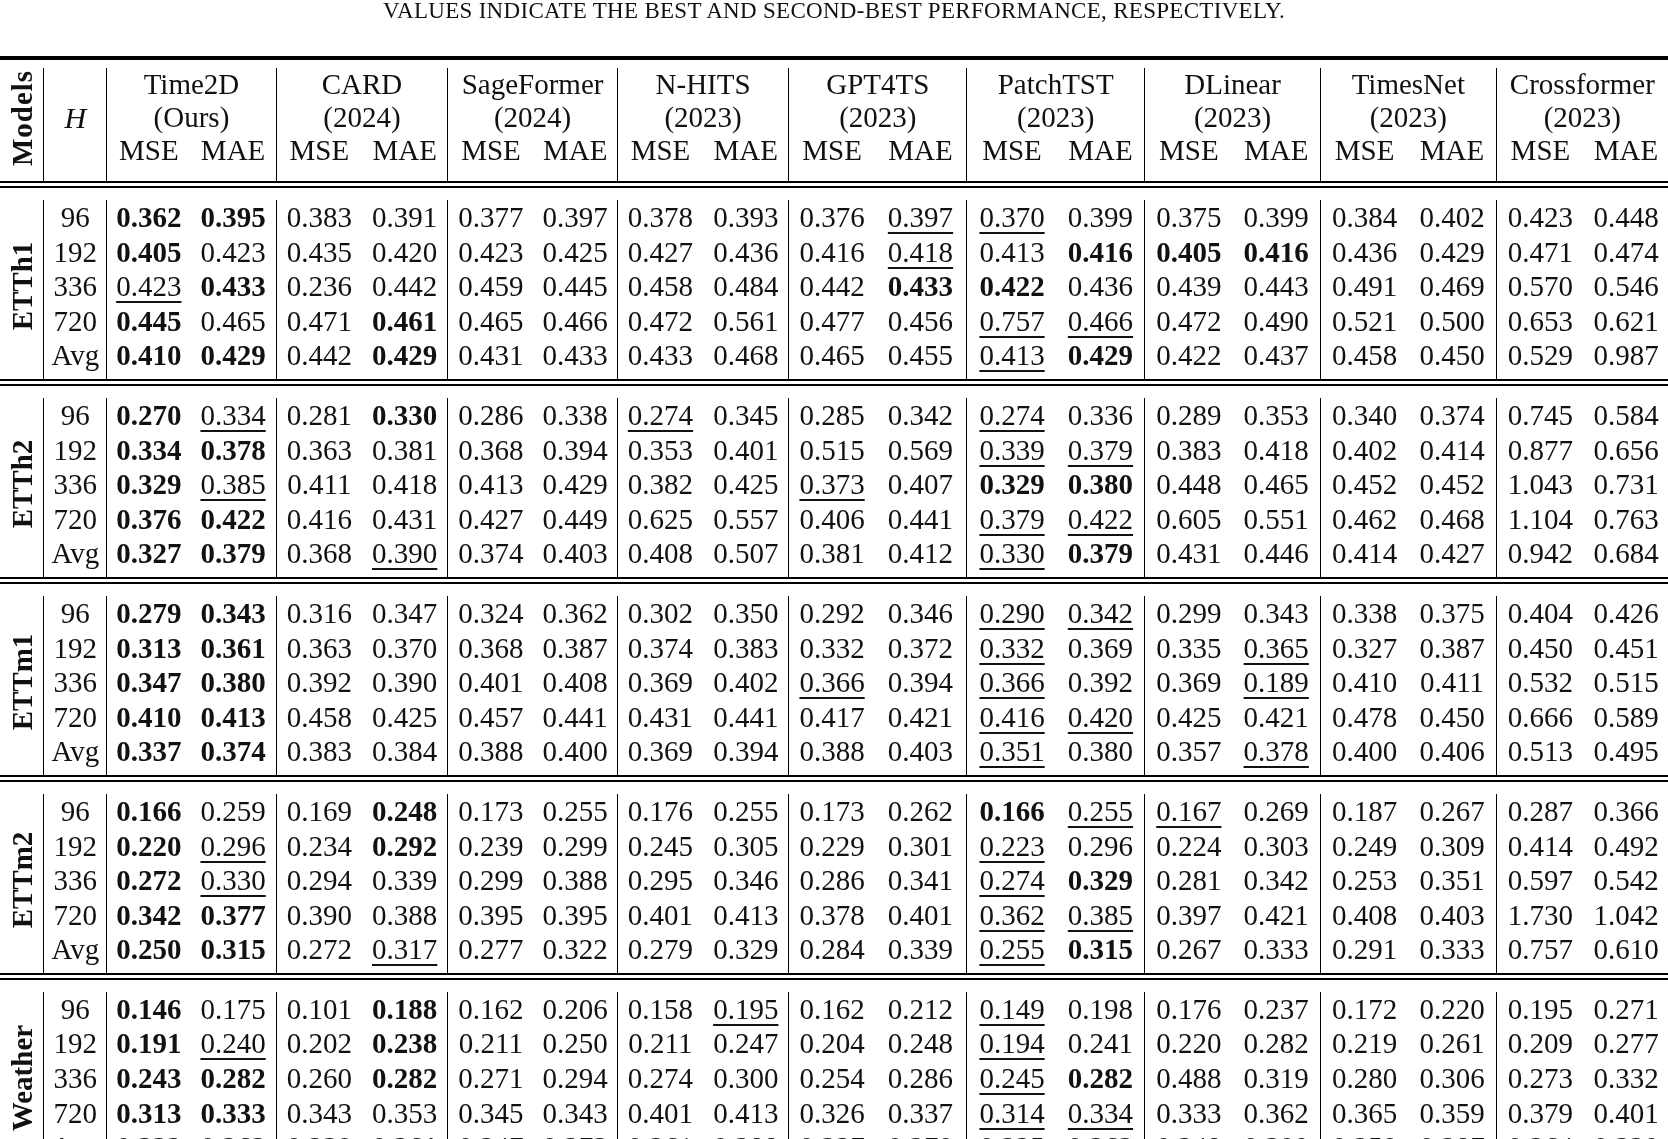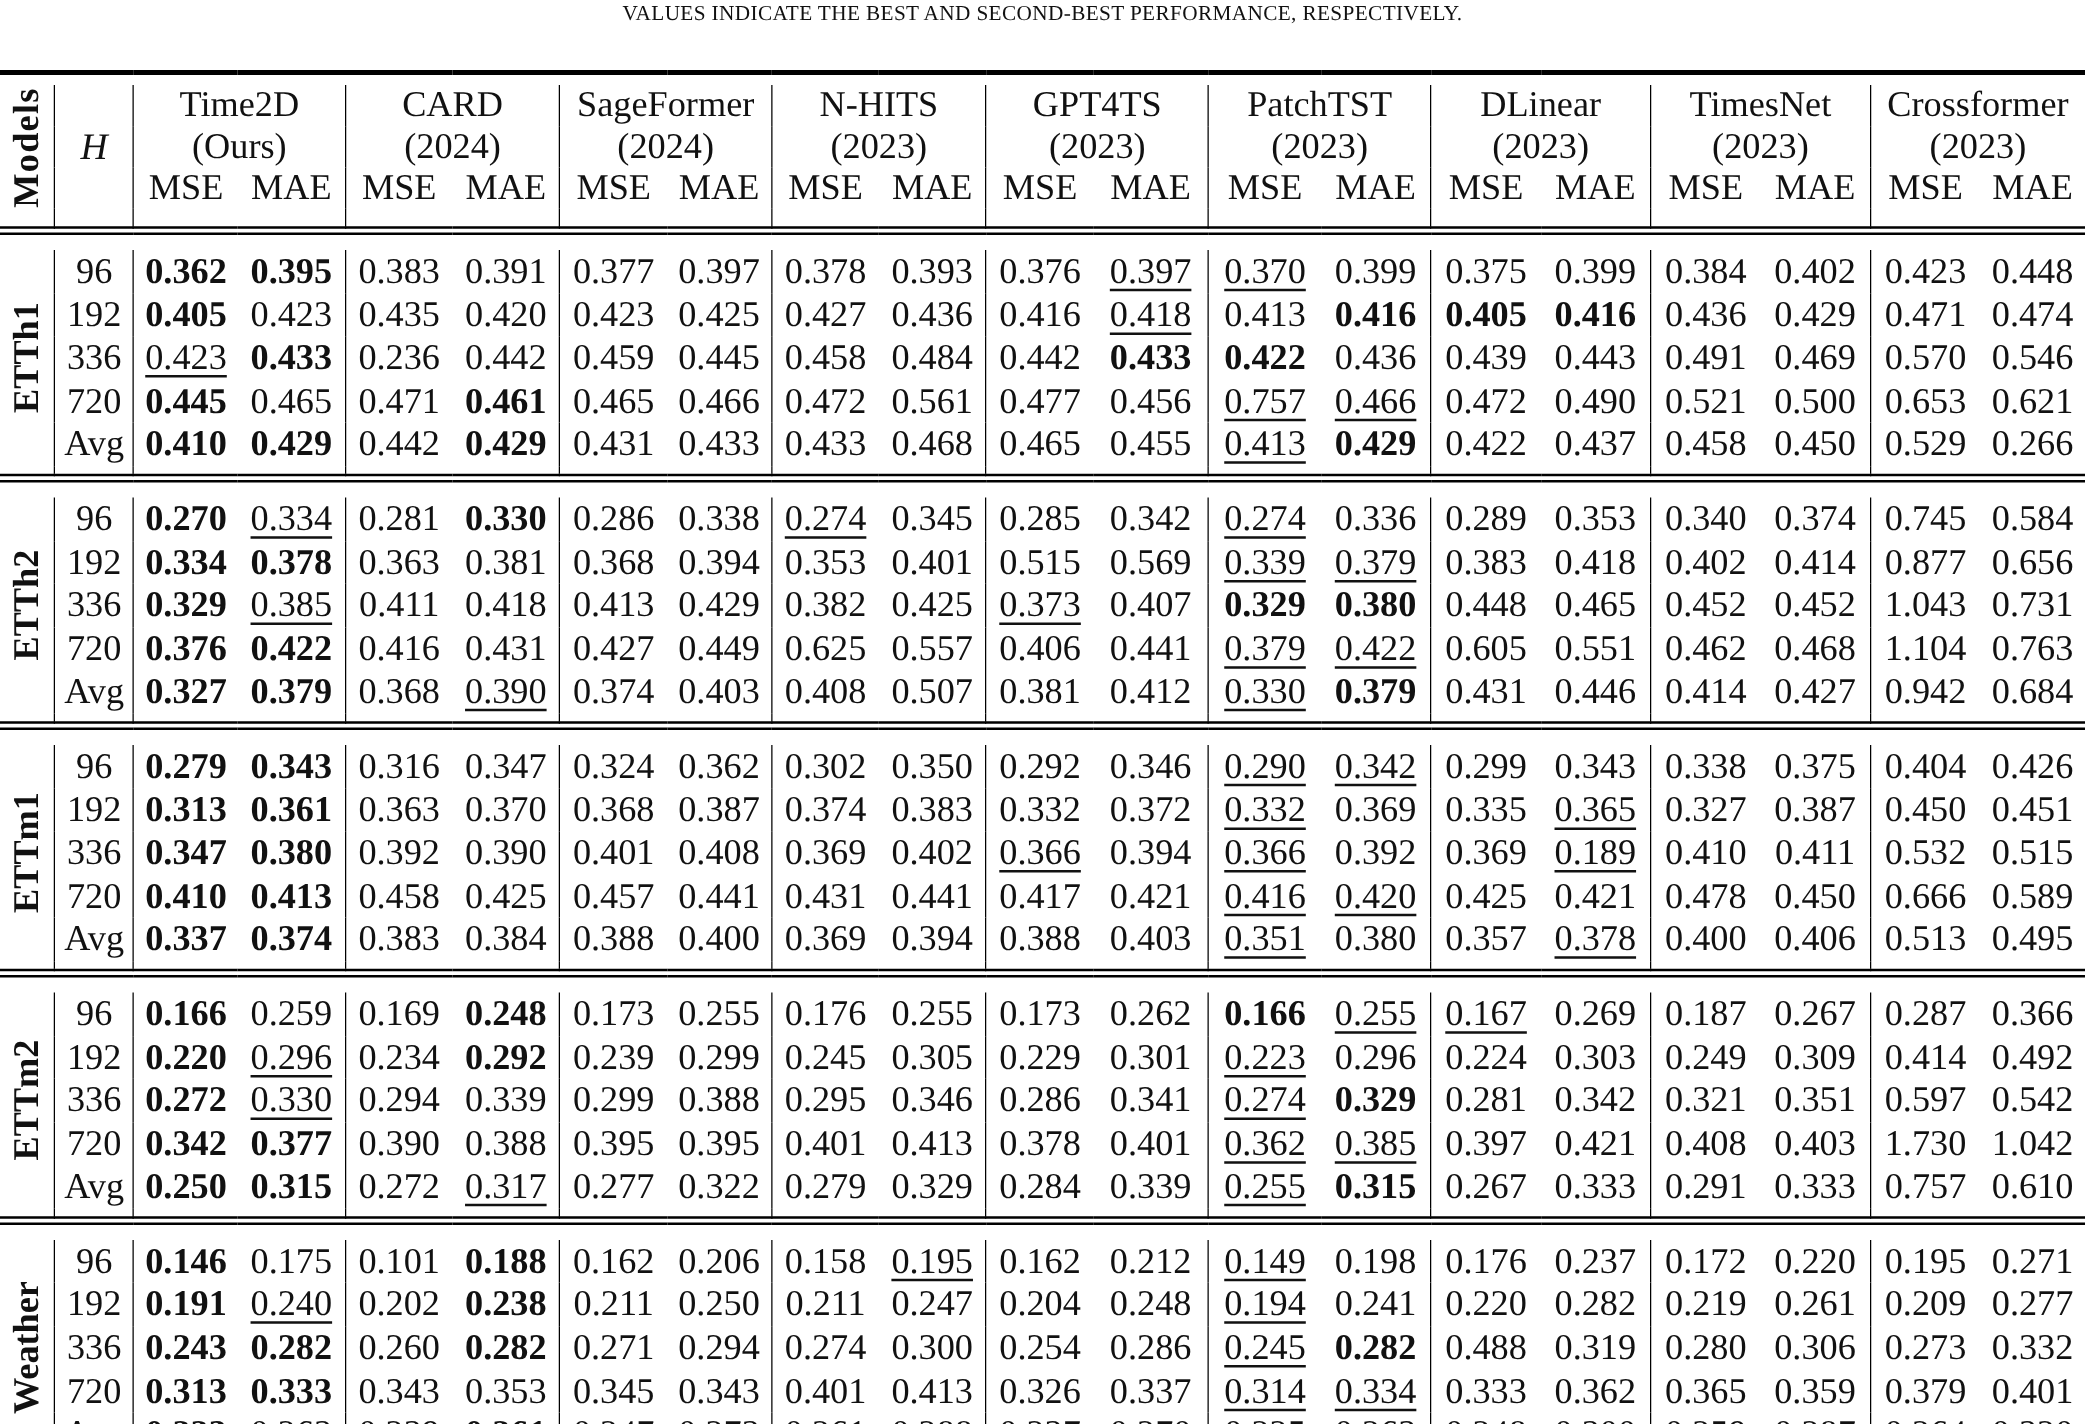--- a/index.html
+++ b/index.html
@@ -3,21 +3,21 @@
 <meta charset="utf-8">
 <style>
   html, body { margin: 0; padding: 0; background: #ffffff; }
   body {
     width: 1668px; height: 1139px; overflow: hidden;
     font-family: "Liberation Serif", "DejaVu Serif", serif;
     color: #111;
   }
   .caption {
     position: absolute; top: 0; left: 0; width: 1668px;
-    text-align: center; font-size: 17px; line-height: 22px;
+    text-align: center; font-size: 23px; line-height: 22px;
     letter-spacing: 0.3px; text-transform: uppercase;
     font-variant: small-caps;
   }
   .table-wrap {
     position: absolute; top: 56px; left: 0; width: 1668px;
   }
   table {
     border-collapse: collapse; width: 1668px; table-layout: fixed;
     font-size: 29px; line-height: 34.6px;
   }
@@ -247,21 +247,21 @@
           <td class=""><span>0.468</span></td>
           <td class="vl"><span>0.465</span></td>
           <td class=""><span>0.455</span></td>
           <td class="vl"><span class="u">0.413</span></td>
           <td class=""><span class="b">0.429</span></td>
           <td class="vl"><span>0.422</span></td>
           <td class=""><span>0.437</span></td>
           <td class="vl"><span>0.458</span></td>
           <td class=""><span>0.450</span></td>
           <td class="vl"><span>0.529</span></td>
-          <td class=""><span>0.266</span></td>
+          <td class=""><span>0.987</span></td>
         </tr>
         <tr>
           <td style="height: 6px;"></td>
           <td class="vl"></td>
           <td class="vl"></td>
           <td></td>
           <td class="vl"></td>
           <td></td>
           <td class="vl"></td>
           <td></td>
@@ -610,21 +610,21 @@
           <td class="vl"><span>0.299</span></td>
           <td class=""><span>0.388</span></td>
           <td class="vl"><span>0.295</span></td>
           <td class=""><span>0.346</span></td>
           <td class="vl"><span>0.286</span></td>
           <td class=""><span>0.341</span></td>
           <td class="vl"><span class="u">0.274</span></td>
           <td class=""><span class="b">0.329</span></td>
           <td class="vl"><span>0.281</span></td>
           <td class=""><span>0.342</span></td>
-          <td class="vl"><span>0.321</span></td>
+          <td class="vl"><span>0.253</span></td>
           <td class=""><span>0.351</span></td>
           <td class="vl"><span>0.597</span></td>
           <td class=""><span>0.542</span></td>
         </tr>
         <tr>
           <td class="vl">720</td>
           <td class="vl"><span class="b">0.342</span></td>
           <td class=""><span class="b">0.377</span></td>
           <td class="vl"><span>0.390</span></td>
           <td class=""><span>0.388</span></td>

